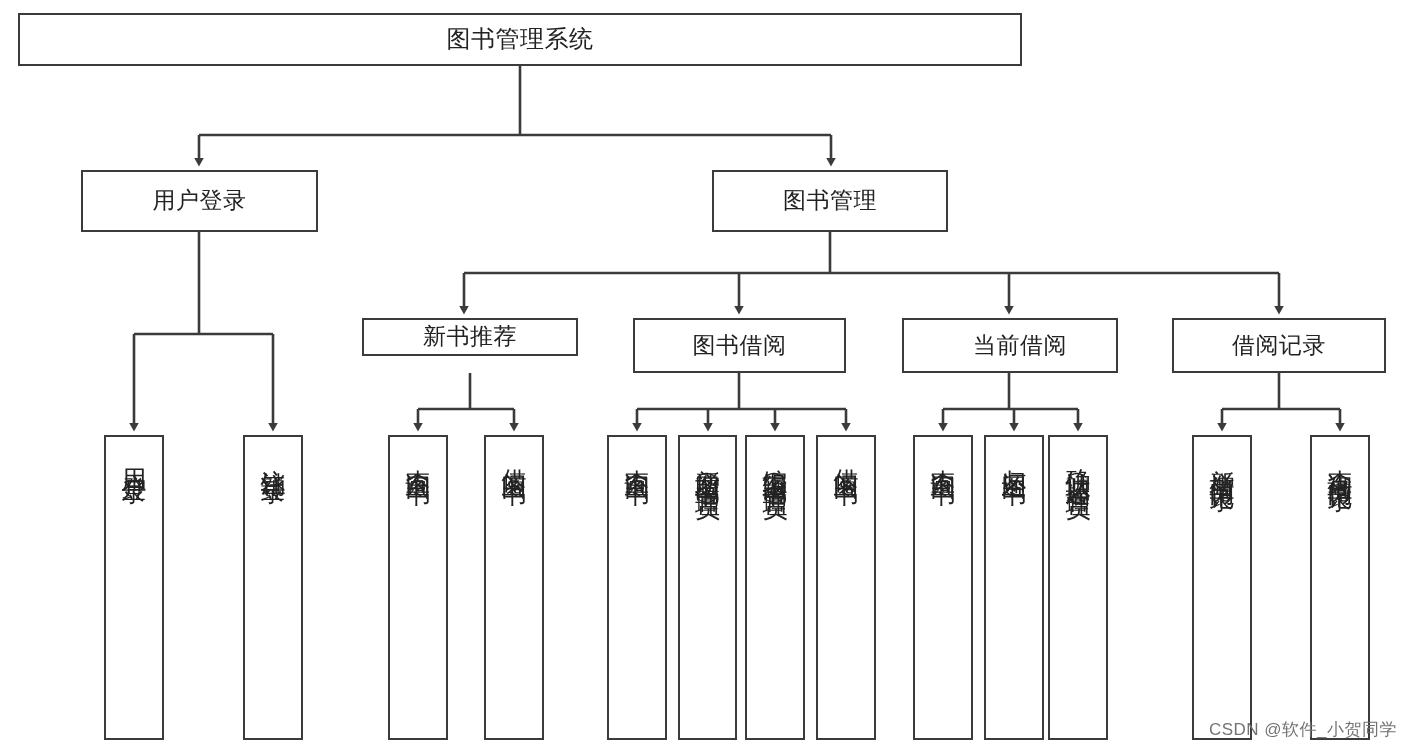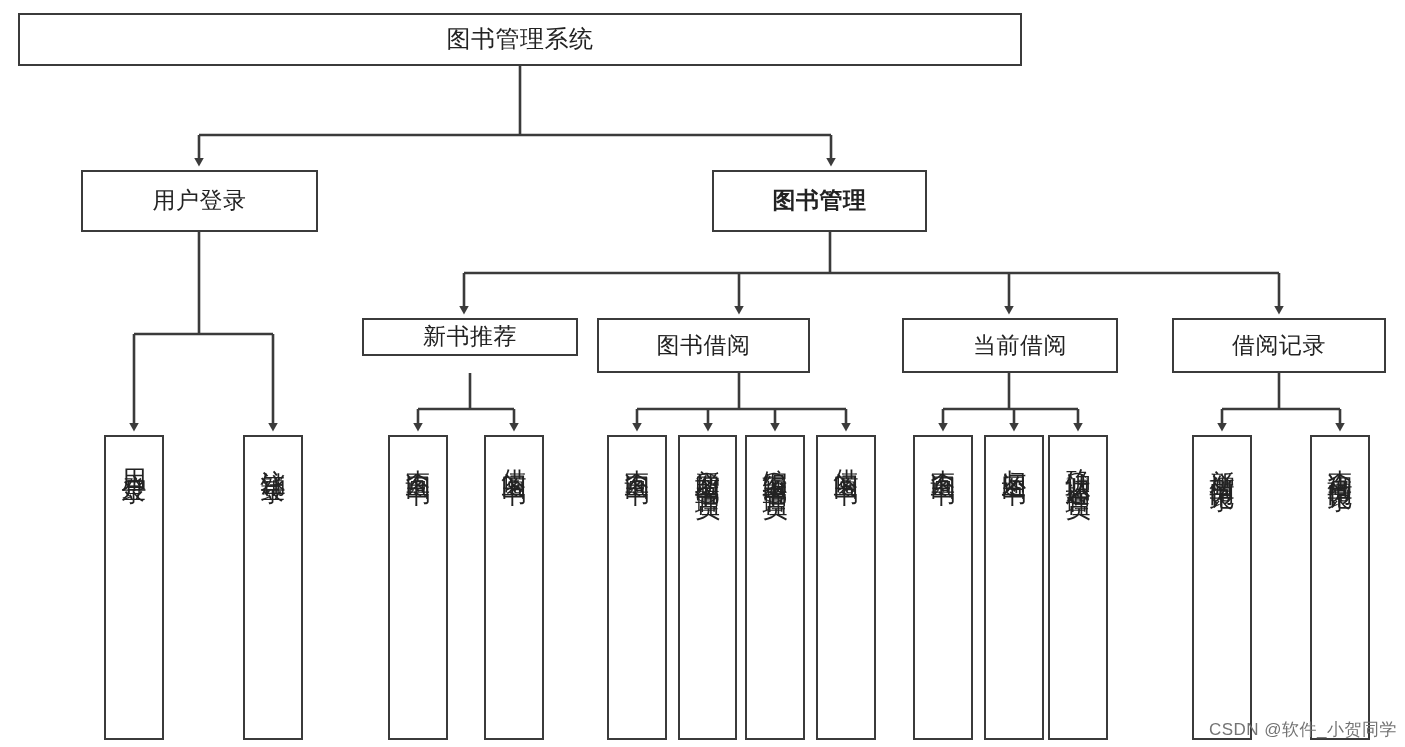--- a/index.html
+++ b/index.html
@@ -128,28 +128,28 @@
     </g>
   </svg>
 
   <div class="node horiz root" style="left: 18px; top: 13px; width: 1004px; height: 53px; border-color: rgb(59, 59, 59); background: rgb(255, 255, 255); color: rgb(34, 34, 34);">
     <span class="label">图书管理系统</span>
   </div>
 
   <div class="node horiz" style="left: 81px; top: 170px; width: 237px; height: 62px; border-color: rgb(59, 59, 59); background: rgb(255, 255, 255); color: rgb(34, 34, 34);">
     <span class="label">用户登录</span>
   </div>
-  <div class="node horiz" style="left: 712px; top: 170px; width: 215px; height: 62px; border-color: rgb(59, 59, 59); background: rgb(255, 255, 255); color: rgb(34, 34, 34); font-weight: bold;">
+  <div class="node horiz" style="left: 712px; top: 170px; width: 236px; height: 62px; border-color: rgb(59, 59, 59); background: rgb(255, 255, 255); color: rgb(34, 34, 34);">
     <span class="label">图书管理</span>
   </div>
 
   <div class="node horiz" style="left: 362px; top: 318px; width: 216px; height: 38px; border-color: rgb(59, 59, 59); background: rgb(255, 255, 255); color: rgb(34, 34, 34);">
     <span class="label">新书推荐</span>
   </div>
-  <div class="node horiz" style="left: 597px; top: 318px; width: 213px; height: 55px; border-color: rgb(59, 59, 59); background: rgb(255, 255, 255); color: rgb(34, 34, 34);">
+  <div class="node horiz" style="left: 633px; top: 318px; width: 213px; height: 55px; border-color: rgb(59, 59, 59); background: rgb(255, 255, 255); color: rgb(34, 34, 34);">
     <span class="label">图书借阅</span>
   </div>
   <div class="node horiz" style="left: 902px; top: 318px; width: 216px; height: 55px; border-color: rgb(59, 59, 59); background: rgb(255, 255, 255); color: rgb(34, 34, 34); padding-left: 20px;">
     <span class="label">当前借阅</span>
   </div>
   <div class="node horiz" style="left: 1172px; top: 318px; width: 214px; height: 55px; border-color: rgb(59, 59, 59); background: rgb(255, 255, 255); color: rgb(34, 34, 34);">
     <span class="label">借阅记录</span>
   </div>
 
   <div class="node leaf" style="left: 104px; top: 435px; width: 60px; height: 305px; border-color: rgb(59, 59, 59); background: rgb(255, 255, 255); color: rgb(34, 34, 34);">

